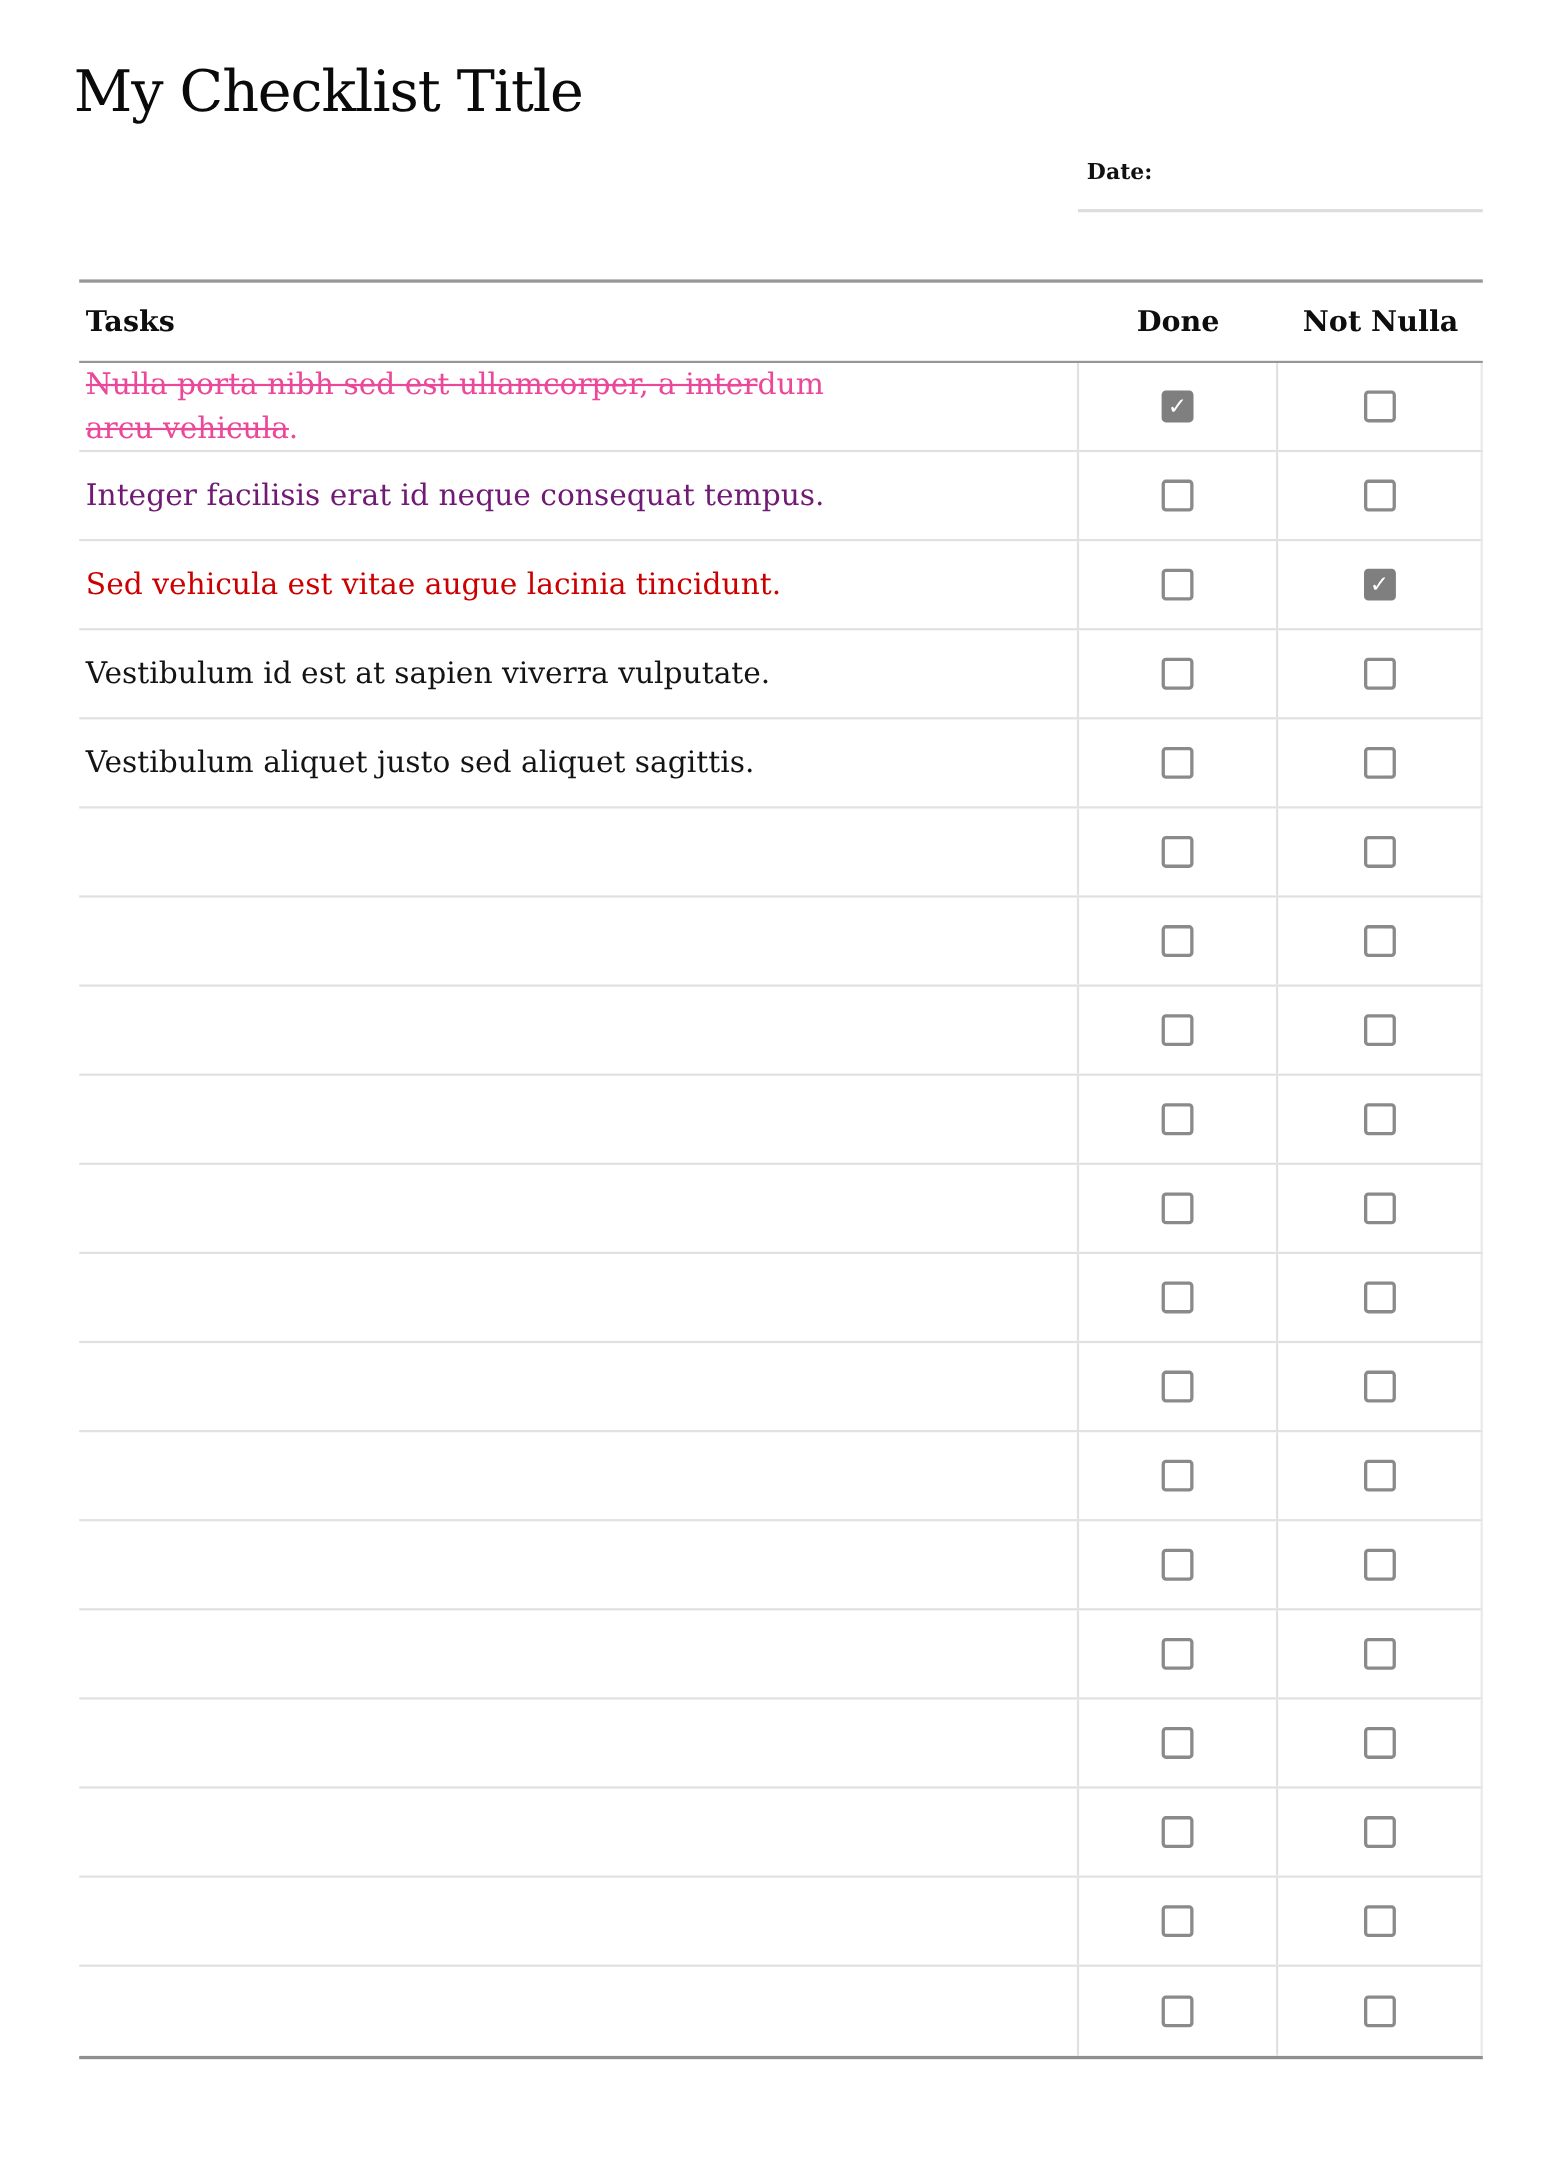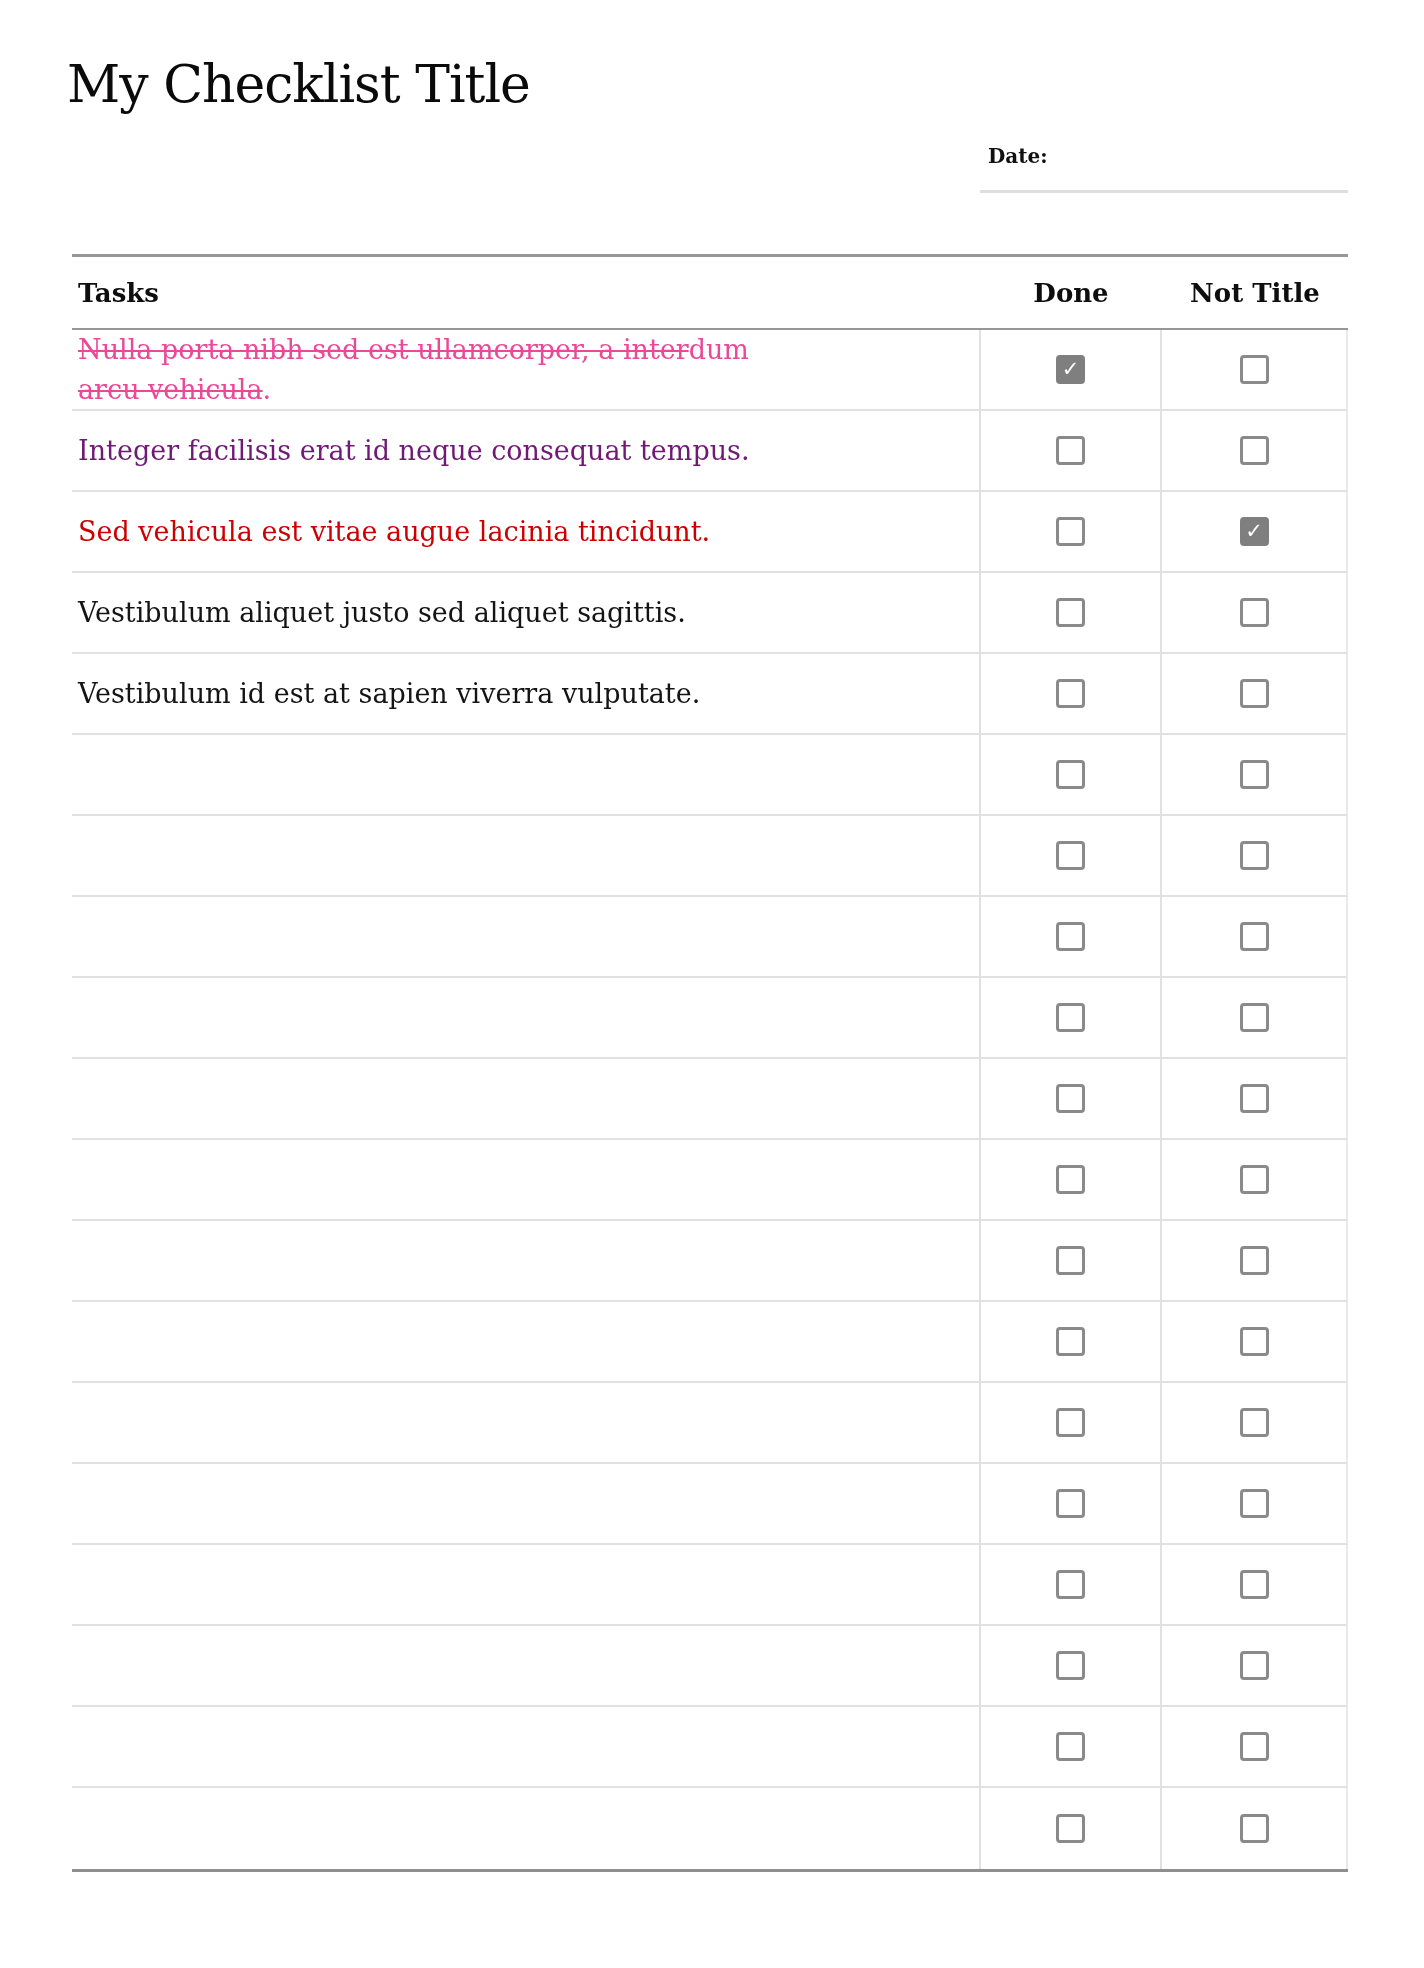--- a/index.html
+++ b/index.html
@@ -54,21 +54,21 @@
 <body>
 
 <div class="title">My Checklist Title</div>
 <div class="date-label">Date:</div>
 <div class="date-line"></div>
 
 <div class="table">
   <div class="thead">
     <div class="h-tasks">Tasks</div>
     <div class="h-done">Done</div>
-    <div class="h-notdone">Not Title</div>
+    <div class="h-notdone">Not Nulla</div>
   </div>
   <div class="tbody">
       <div class="row">
         <div class="cell cell-tasks">
           <div style="color: #ec4899;"><span class="strike">Nulla porta nibh sed est ullamcorper, a inter</span><span>dum</span><br><span class="strike">arcu vehicula</span><span>.</span></div>
         </div>
         <div class="cell cell-check cell-done">
           <span class="checkbox checked">✓</span>
         </div>
         <div class="cell cell-check cell-notdone">
@@ -92,32 +92,32 @@
         </div>
         <div class="cell cell-check cell-done">
           <span class="checkbox"></span>
         </div>
         <div class="cell cell-check cell-notdone">
           <span class="checkbox checked">✓</span>
         </div>
       </div>
       <div class="row">
         <div class="cell cell-tasks">
+          <div style="color: rgb(20, 20, 20);"><span>Vestibulum id est at sapien viverra vulputate.</span></div>
+        </div>
+        <div class="cell cell-check cell-done">
+          <span class="checkbox"></span>
+        </div>
+        <div class="cell cell-check cell-notdone">
+          <span class="checkbox"></span>
+        </div>
+      </div>
+      <div class="row">
+        <div class="cell cell-tasks">
           <div style="color: rgb(20, 20, 20);"><span>Vestibulum aliquet justo sed aliquet sagittis.</span></div>
-        </div>
-        <div class="cell cell-check cell-done">
-          <span class="checkbox"></span>
-        </div>
-        <div class="cell cell-check cell-notdone">
-          <span class="checkbox"></span>
-        </div>
-      </div>
-      <div class="row">
-        <div class="cell cell-tasks">
-          <div style="color: rgb(20, 20, 20);"><span>Vestibulum id est at sapien viverra vulputate.</span></div>
         </div>
         <div class="cell cell-check cell-done">
           <span class="checkbox"></span>
         </div>
         <div class="cell cell-check cell-notdone">
           <span class="checkbox"></span>
         </div>
       </div>
       <div class="row">
         <div class="cell cell-tasks">

